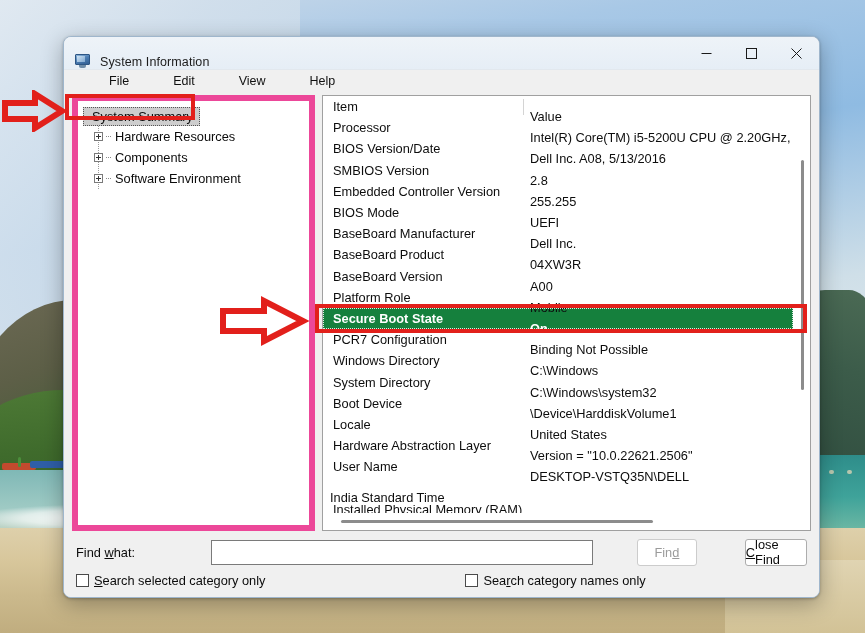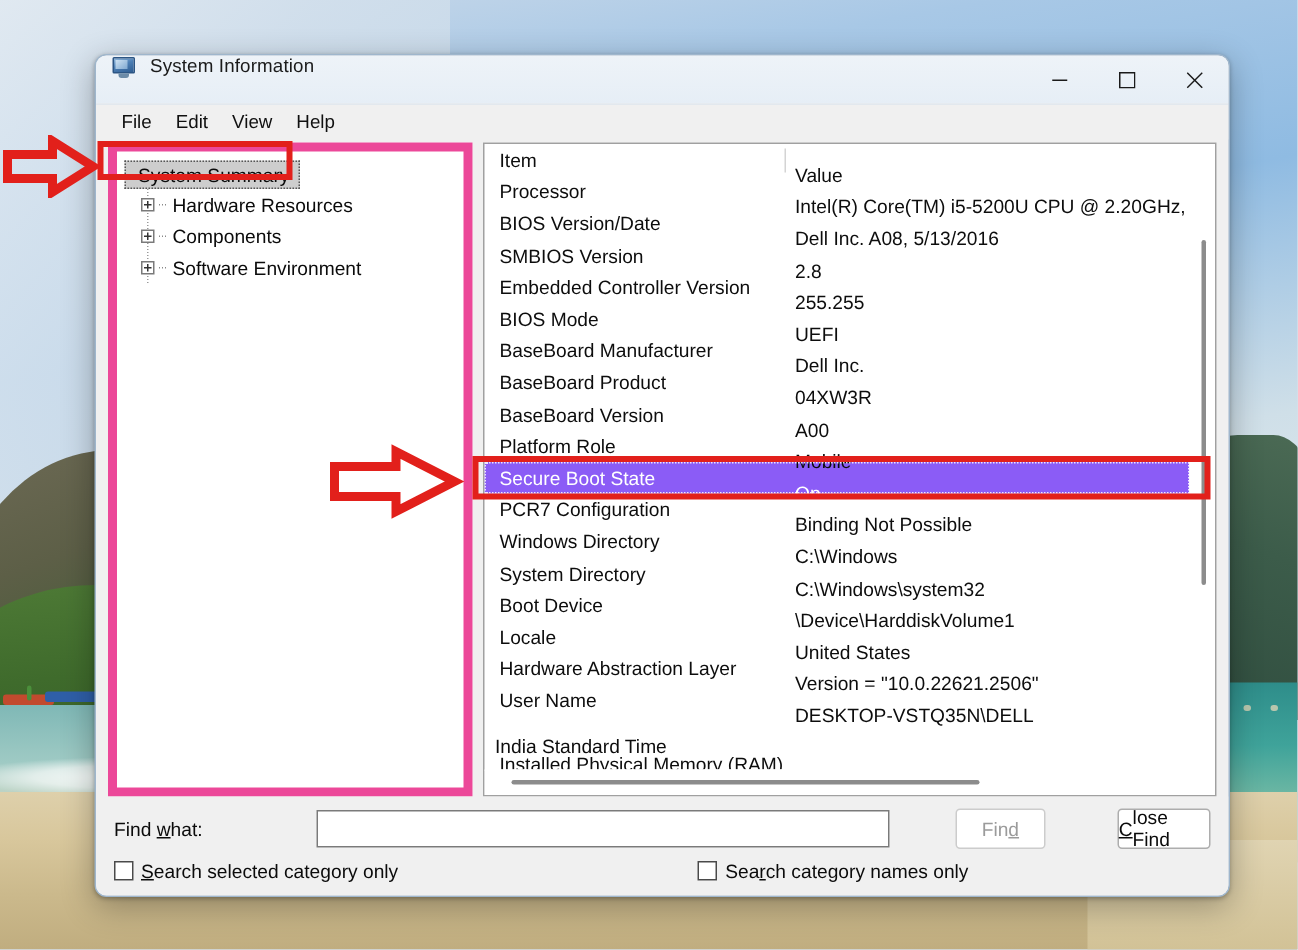--- a/index.html
+++ b/index.html
@@ -74,21 +74,21 @@
     background: #f0f0f0;
     border: 1px solid #9fb6cc;
     border-radius: 8px;
     box-shadow: 0 6px 22px rgba(0,0,0,.30), 0 1px 3px rgba(0,0,0,.25);
     overflow: hidden;
     display: flex; flex-direction: column;
   }
   #titlebar {
     height: 33px; flex: none;
     background: linear-gradient(180deg, #eef3f8 0%, #e6eef6 100%);
-    display: flex; align-items: flex-start;
+    display: flex; align-items: flex-end;
     border-bottom: 1px solid #e2e8ee;
   }
   #titlebar .app-icon {
     width: 16px; height: 16px; margin-left: 11px; margin-right: 9px;
     position: relative; flex: none;
   }
   .app-icon .mon-body {
     position: absolute; left: 0; top: 1px; width: 15px; height: 11px;
     background: linear-gradient(160deg, #8fb6da 0%, #4d7fb5 45%, #2f5d92 100%);
     border: 1px solid #2c5584; border-radius: 1px;
@@ -113,20 +113,21 @@
 
   #menubar {
     height: 23px; flex: none;
     background: #f0f0f0;
     display: flex; align-items: center;
     padding-left: 9px;
   }
   .menu-item {
     font-size: 12.5px; color: #101010;
     padding: 2px 8px 3px 8px;
+    margin-left: 28px;
   }
 
   #body-area {
     flex: 1; display: flex; padding: 2px 8px 0 8px; gap: 7px;
     min-height: 0;
   }
 
   
   #tree-pane {
     width: 243px; flex: none;
@@ -188,23 +189,24 @@
   }
   #list-body { flex: 1; min-width: 0; overflow: hidden; position: relative; }
   .lv-row {
     display: flex; height: 21.2px; align-items: center;
     font-size: 12.8px; color: #0d0d0d; white-space: nowrap;
   }
   .lv-row.header { color: #0d0d0d; }
   .lv-col-item { width: 200px; flex: none; padding-left: 10px; overflow: hidden; }
   .lv-col-value { flex: 1; padding-left: 7px; overflow: hidden; margin-top: 20px; }
   .lv-row.selected {
-    background: #8b5cf6; color: #ffffff;
+    background: #15803d; color: #ffffff;
     outline: 1px dotted rgba(255,255,255,.85);
     outline-offset: -1px;
+    font-weight: bold;
   }
   .hdr-divider {
     position: absolute; left: 200px; top: 3px; width: 1px; height: 16px;
     background: #d4d4d4;
   }
   
   #vscroll {
     width: 17px; flex: none; background: #ffffff;
     border-left: 1px solid #ffffff;
     position: relative;

